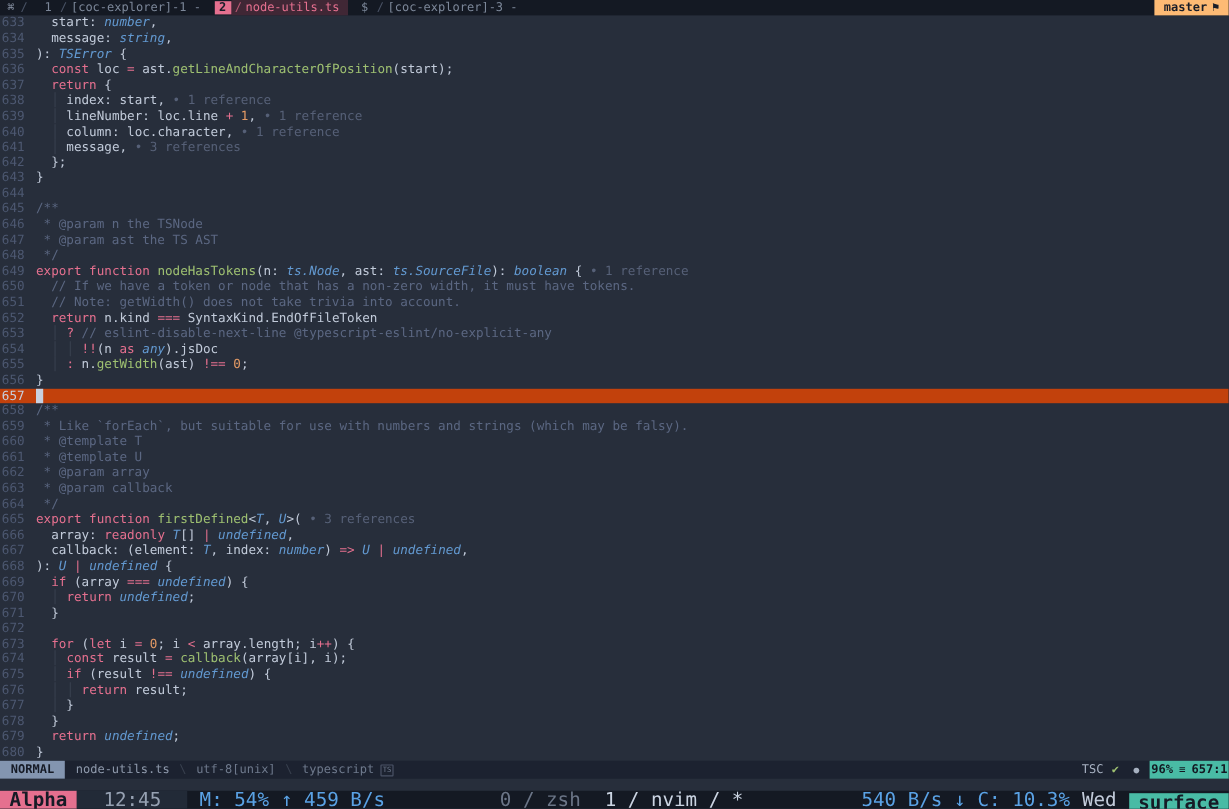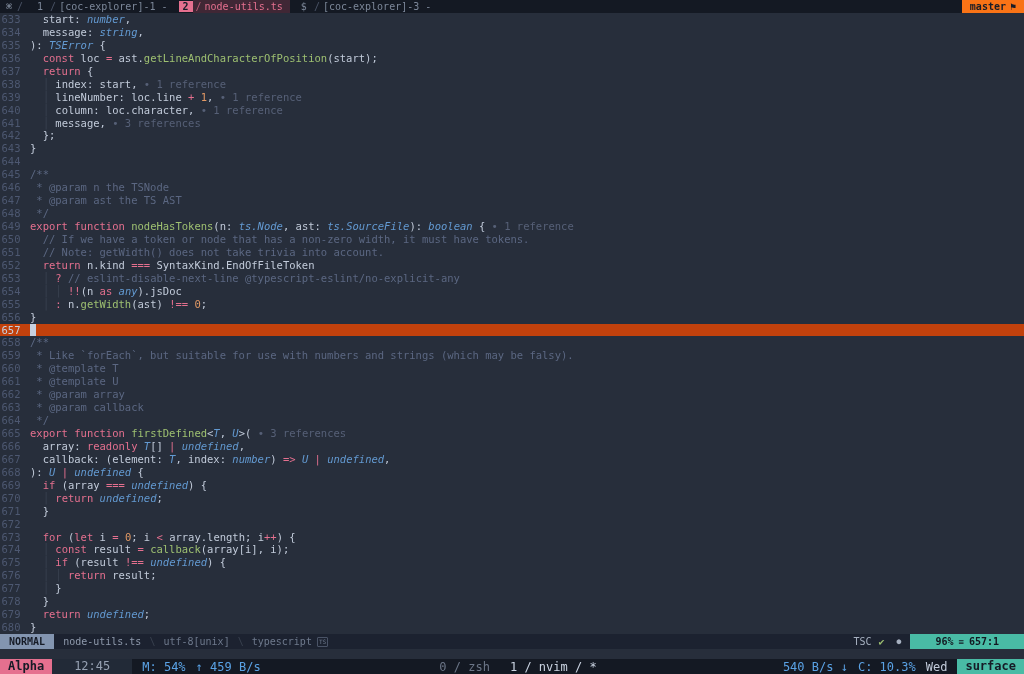--- a/index.html
+++ b/index.html
@@ -13,21 +13,21 @@
   .sess-icon { color:#8e99ab; margin-right:2px; }
   .twins { display:flex; align-items:center; }
   .twin { display:inline-flex; align-items:center; height:13px; margin-left:7px; }
   .twi { padding:0 4px; }
   .tws { padding:0 3px; color:#4a5366; }
   .twn { padding-right:4px; }
   .twin.active .twi { background:#e5708f; color:#181d28; font-weight:bold; }
   .twin.active .tws { background:#402735; color:#b85a74; height:13px; line-height:13px; }
   .twin.active .twn { background:#402735; color:#e5708f; height:13px; line-height:13px; padding-right:7px; }
   .tspacer { flex:1; }
-  .branch-chip { background:#f97316; color:#181d28; font-weight:bold; height:13px; line-height:13px;
+  .branch-chip { background:#fdba74; color:#181d28; font-weight:bold; height:13px; line-height:13px;
                  padding:0 8px; display:flex; align-items:center; gap:4px; }
 
   
   .editor { height:621px; background:#272e3b; overflow:hidden; font-size:10.5px; flex:none; }
   .row { display:flex; height:12.9375px; line-height:12.9375px; white-space:pre; }
   .row.cur { background:#c2410c; }
   .lnum { width:22px; flex:none; text-align:center; color:#4d5871; }
   .row.cur .lnum { color:#c8d1e0; }
   .lcode { white-space:pre; margin-left:8px; }
   .cursor { display:inline-block; background:#c8d1e0; height:100%; }
@@ -44,28 +44,28 @@
   .sline { height:15px; background:#1c2230; display:flex; align-items:center; font-size:10px; color:#6e798c; flex:none; }
   .mode-chip { background:#8395b0; color:#161b26; font-weight:bold; height:15px; line-height:15px; padding:0 9px; }
   .s-file { margin-left:9px; color:#8f9aac; }
   .s-sep { margin:0 8px; color:#39414f; }
   .s-dim { color:#6e798c; }
   .ts-icon { margin-left:5px; font-size:6px; color:#6e798c; border:1px solid #4a5366; padding:0 1px; line-height:8px; border-radius:1px; }
   .spacer { flex:1; }
   .s-lsp { color:#a6b0c0; margin-right:7px; }
   .s-check { color:#9ec071; margin-right:12px; }
   .s-dot { color:#a6b0c0; margin-right:9px; font-size:8px; }
-  .pos-chip { background:#49bba5; color:#131821; font-weight:bold; height:15px; display:flex; align-items:center; gap:5px; padding:0 25px; }
+  .pos-chip { background:#49bba5; color:#131821; font-weight:bold; height:15px; display:flex; align-items:center; gap:5px; padding:0 1px; }
   .pos-icon { font-size:9px; font-weight:normal; }
 
   
   .cmdline { height:10px; background:#272e3b; flex:none; }
 
   
-  .bbar { height:15px; font-size:12px; position:relative; }
+  .bbar { height:15px; font-size:16px; position:relative; }
   .chip { height:15px; line-height:15px; padding:0 8px; font-weight:bold; flex:none; }
   .chip.pink { background:#e5708f; color:#161b26; }
   .chip.teal { background:#49bba5; color:#161b26; }
   .b-time { background:#222a37; color:#96a1b2; height:15px; line-height:15px; padding:0 22px; }
   .b-blue { color:#5aa2e5; margin-left:10px; }
   .b-right { margin-left:auto; display:flex; align-items:flex-end; }
   .b-right .b-blue { margin-left:0; margin-right:10px; }
   .b-center { position:absolute; left:50%; transform:translateX(-50%); display:flex; gap:20px;padding-left:12px; }
   .bwin { color:#6b7587; }
   .bwin.active { color:#cbd4e2; }

